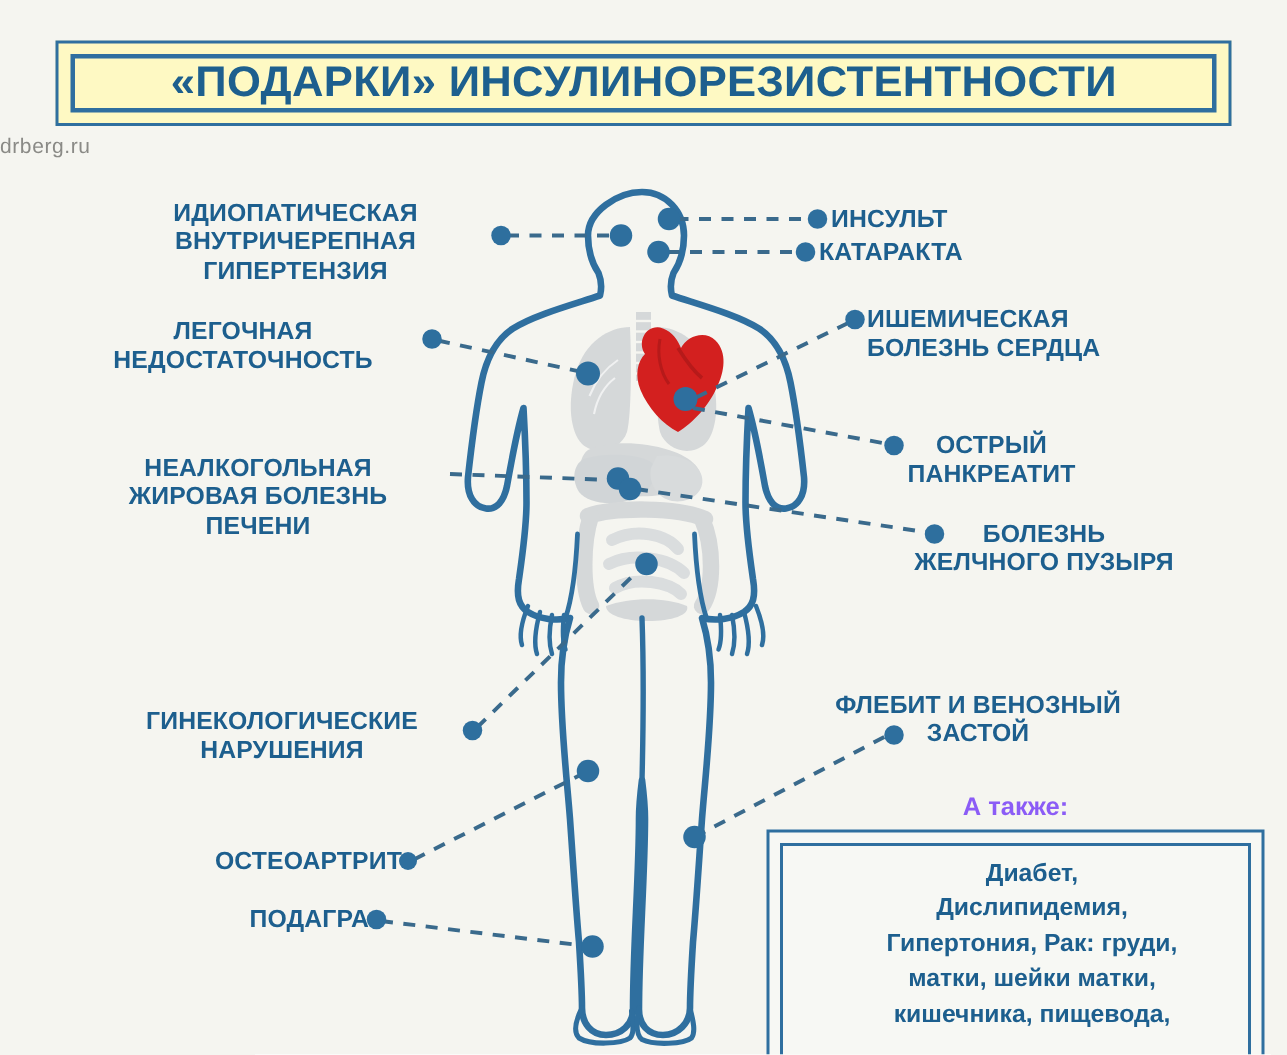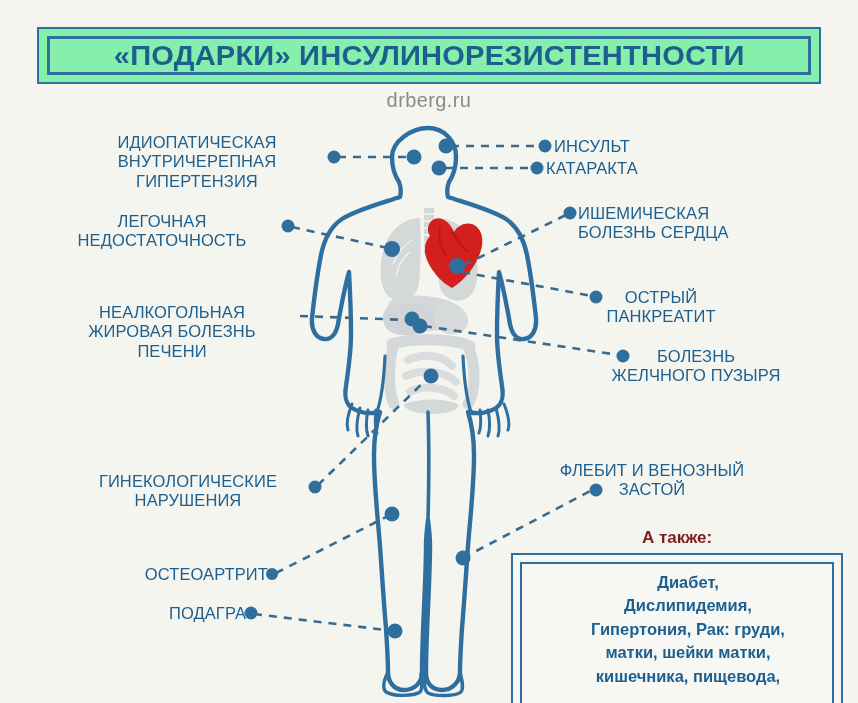--- a/index.html
+++ b/index.html
@@ -17,21 +17,21 @@
   }
 
   
   #title-box {
     position: absolute;
     left: 37px;
     top: 27px;
     width: 784px;
     height: 57px;
     border: 2px solid #2f6f9f;
-    background: #86efac;
+    background: #fef9c3;
     box-sizing: border-box;
   }
   #title-inner {
     position: absolute;
     left: 8px;
     top: 7px;
     right: 8px;
     bottom: 7px;
     border: 3px solid #2f6f9f;
     box-sizing: border-box;
@@ -45,57 +45,56 @@
     font-weight: bold;
     letter-spacing: 0.2px;
     white-space: nowrap;
     transform: scaleX(1.02);
   }
   #watermark {
     position: absolute;
     left: 0;
     top: 89px;
     width: 858px;
-    text-align: center;
     color: #8a8a86;
-    font-size: 20px;
+    font-size: 14px;
     letter-spacing: 0.4px;
   }
 
   
   #art {
     position: absolute;
     left: 0;
     top: 0;
     width: 858px;
     height: 703px;
   }
 
   
   .label {
     position: absolute;
     color: #1d5f8e;
     font-size: 16.5px;
-    font-weight: normal;
+    font-weight: bold;
     line-height: 1.18;
     letter-spacing: 0.1px;
     white-space: pre;
   }
   .label.right { text-align: left; }
   .label.left  { text-align: right; }
   .label.center{ text-align: center; }
 
   
   #also-title {
     position: absolute;
     left: 512px;
     top: 528px;
     width: 330px;
     text-align: center;
-    color: #7f1d1d;
+    color: #8b5cf6;
     font-size: 17px;
     font-weight: bold;
   }
   #also-box {
     position: absolute;
     left: 511px;
     top: 553px;
     width: 332px;
     height: 155px;
     border: 2px solid #2f6f9f;

